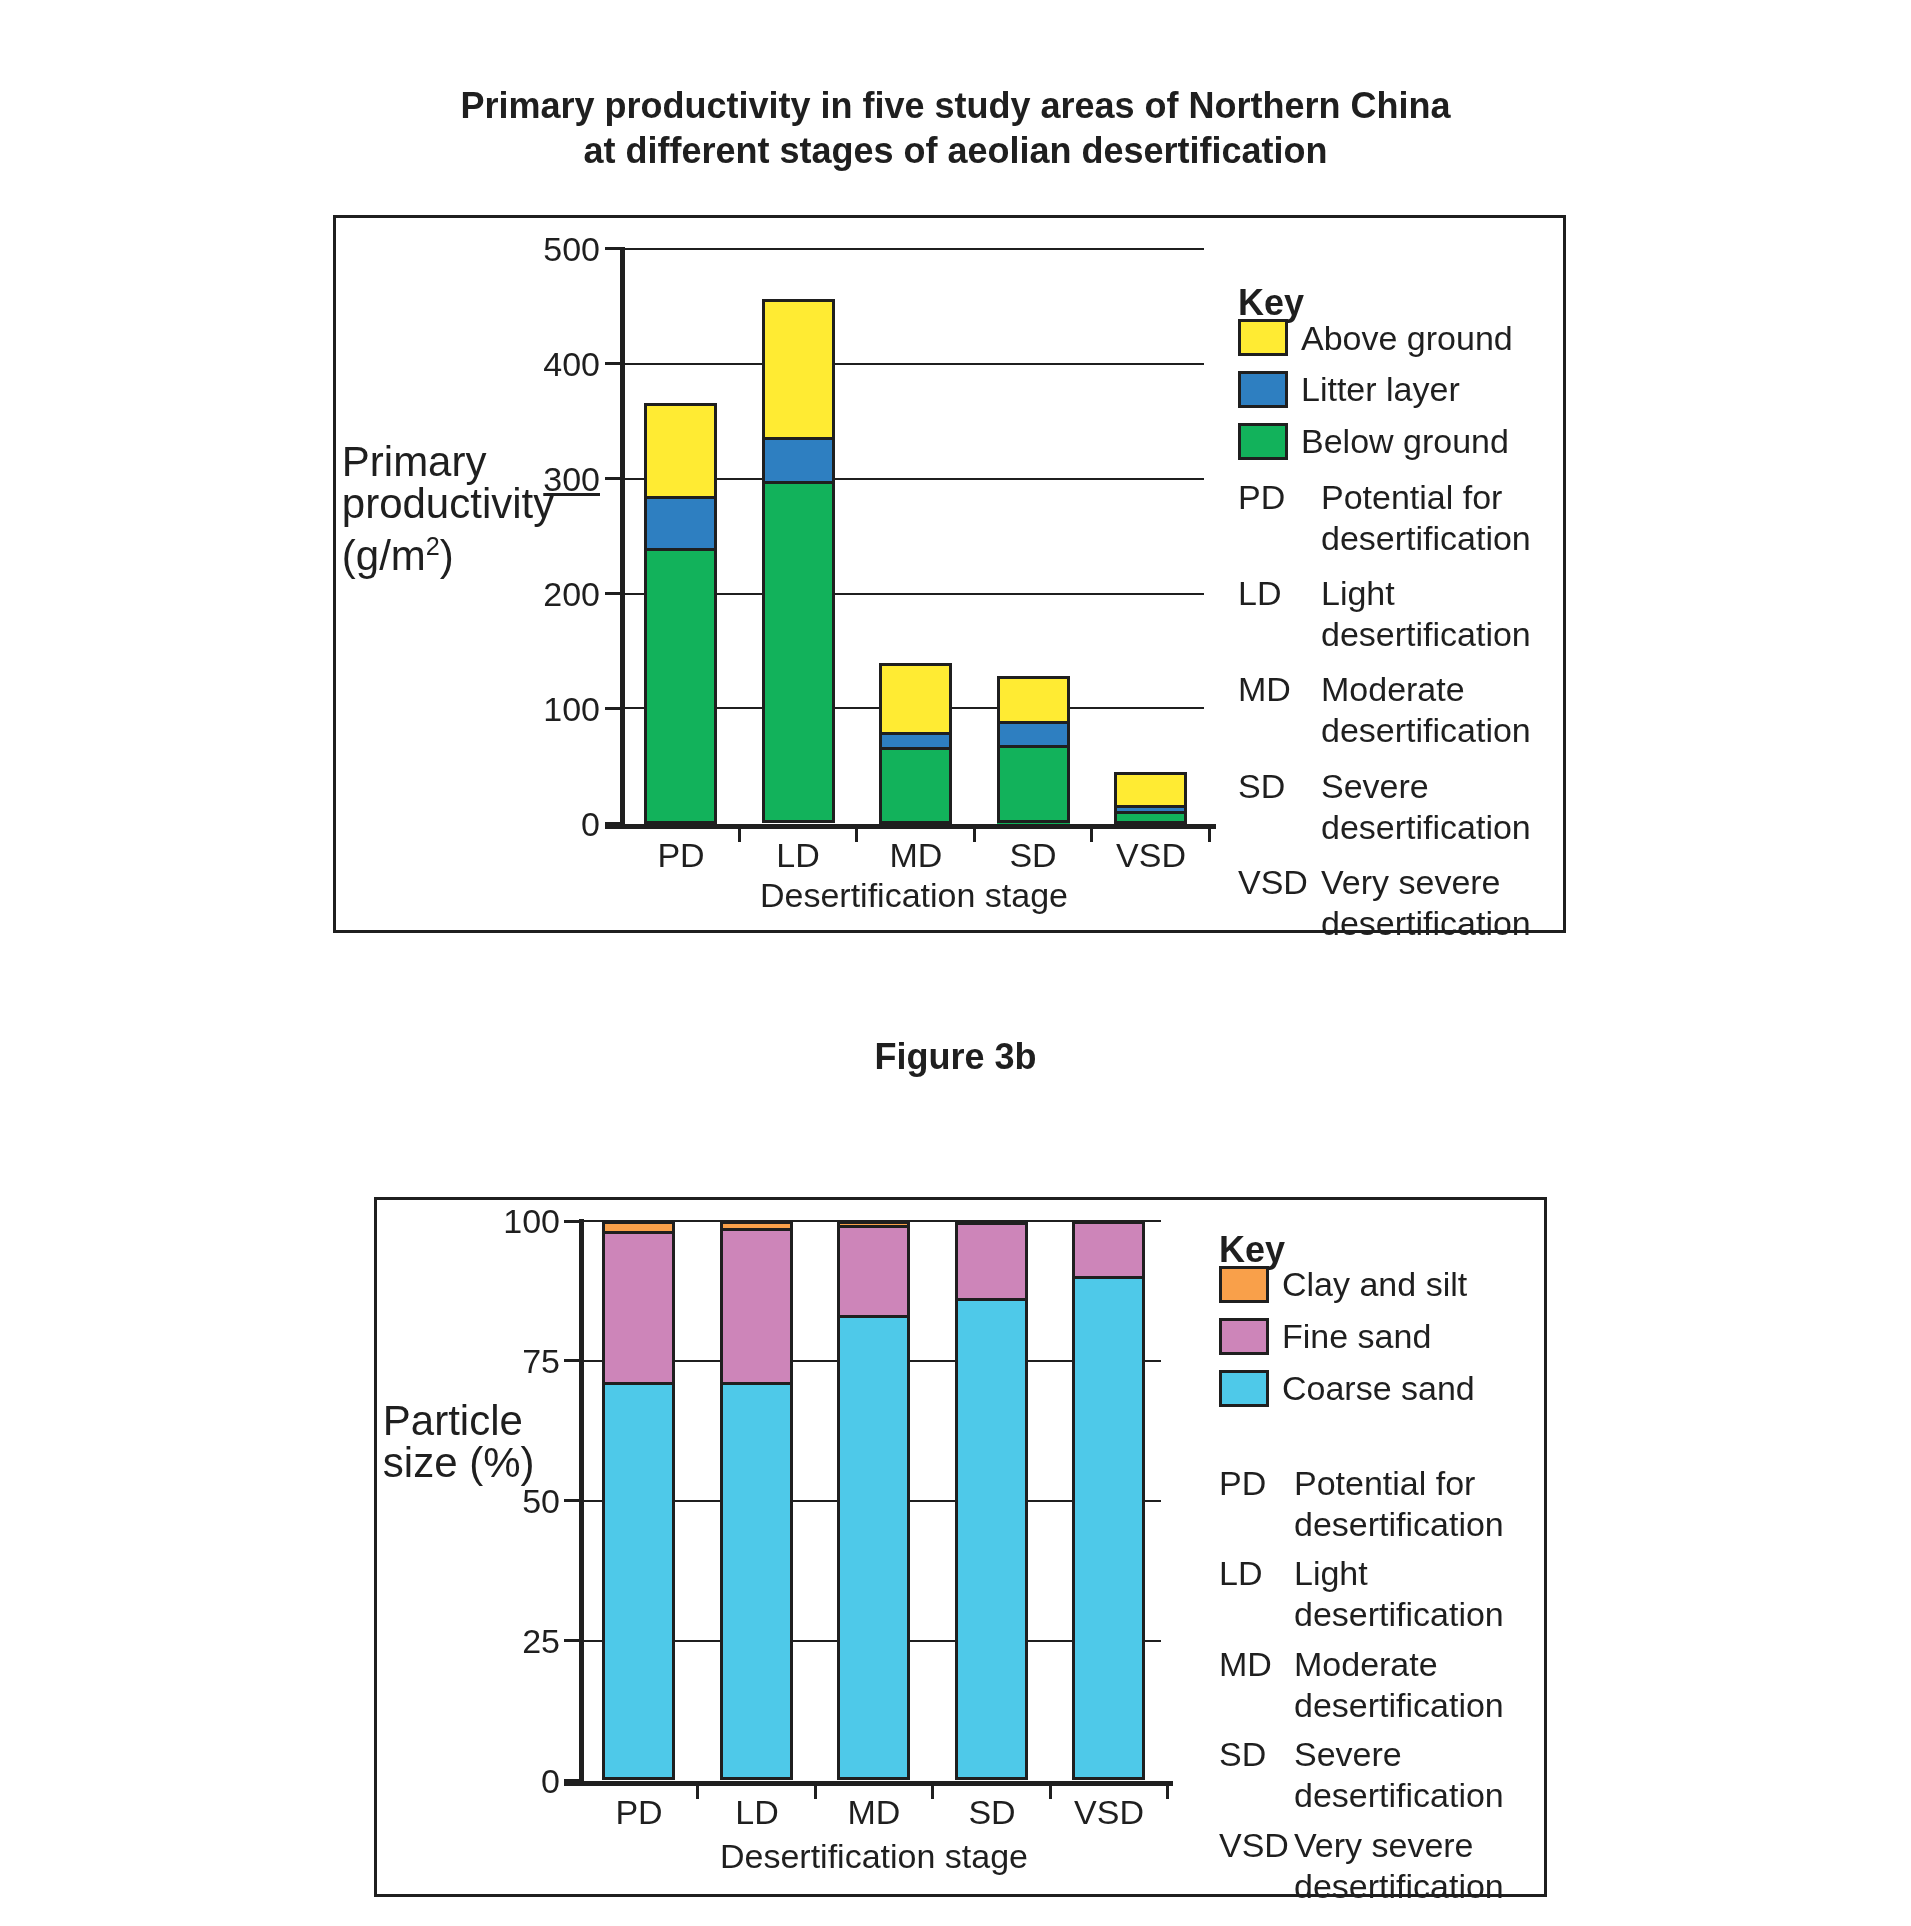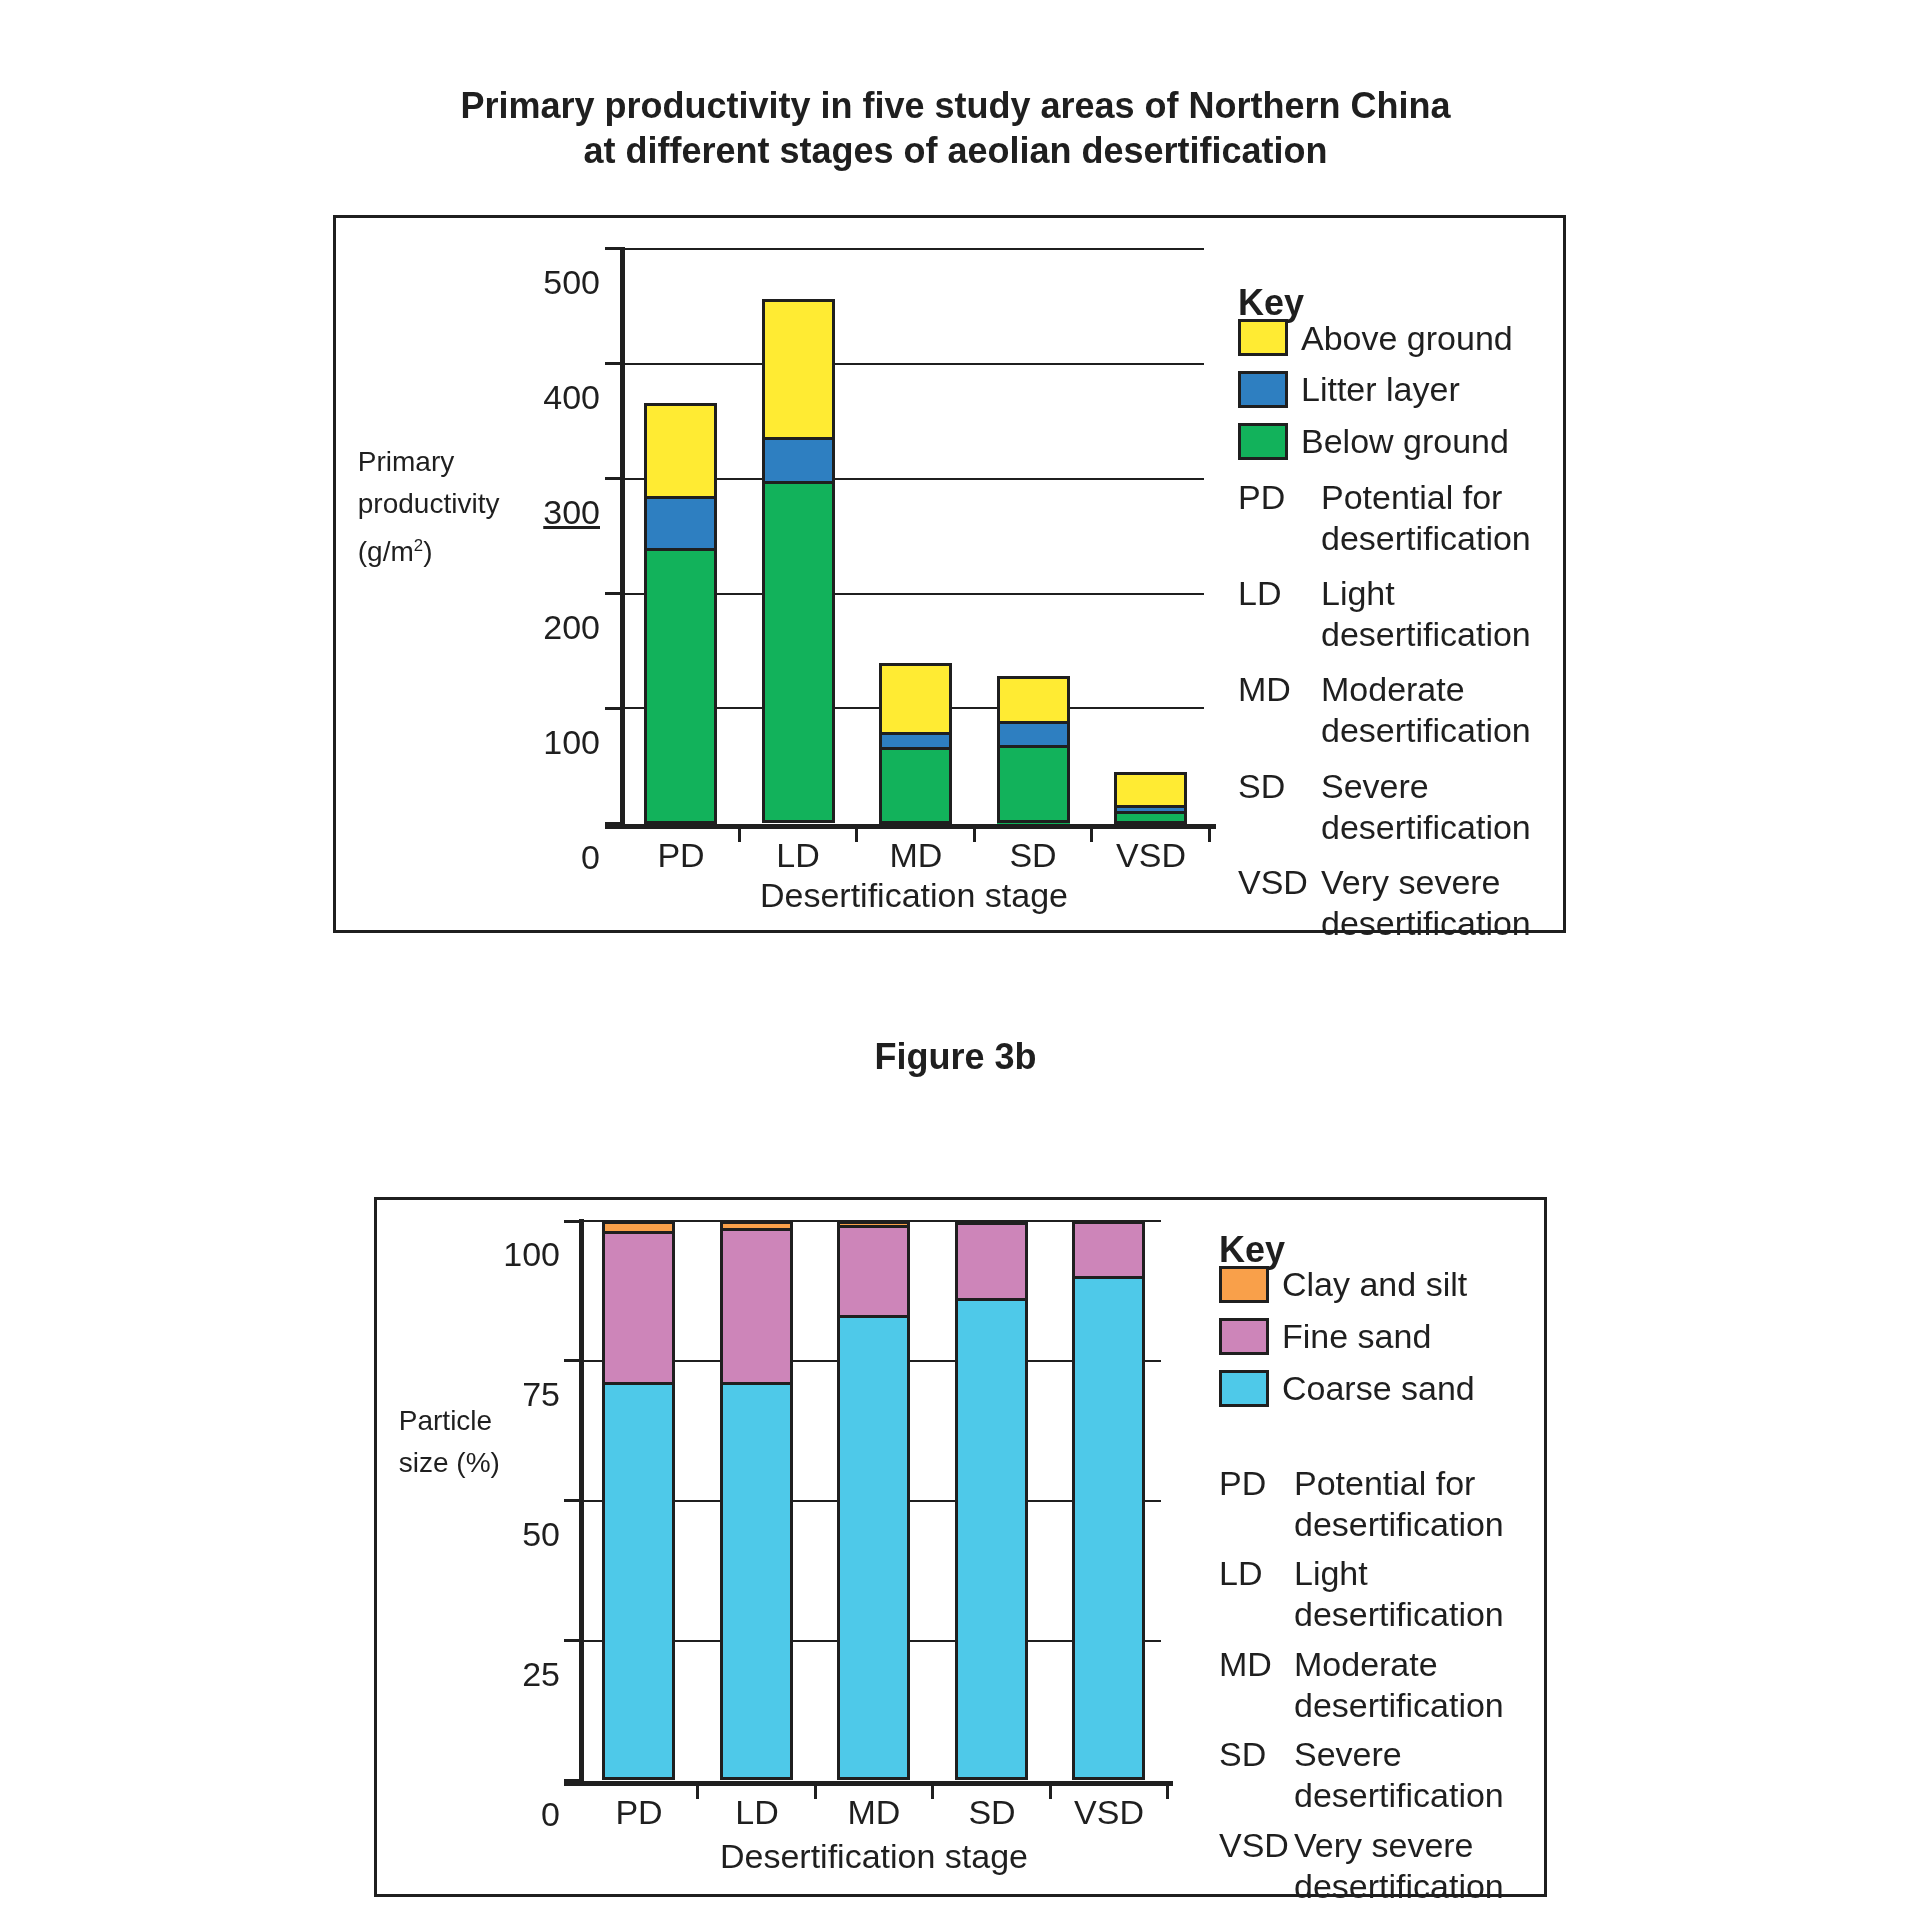--- a/index.html
+++ b/index.html
@@ -5,28 +5,28 @@
   html,body{margin:0;padding:0;background:#ffffff;}
   #page{position:relative;width:1911px;height:2661px;background:#ffffff;overflow:hidden;
         font-family:"Liberation Sans","DejaVu Sans",sans-serif;color:#1f1f1f;}
   .abs{position:absolute;}
   .figtitle{left:0;width:1911px;text-align:center;font-weight:bold;font-size:36px;line-height:45px;}
   .figbox{border:3.9px solid #1f1f1f;background:#ffffff;box-sizing:border-box;}
   .plot{position:absolute;left:0;top:0;right:0;bottom:0;}
   .gridline{position:absolute;height:2.3px;background:#1f1f1f;z-index:1;}
   .axisline{position:absolute;background:#1f1f1f;z-index:3;}
   .ytick{position:absolute;height:3.1px;background:#1f1f1f;z-index:3;}
-  .yticklabel{position:absolute;width:96px;text-align:right;font-size:34px;line-height:40px;z-index:4;margin-top:33px;}
+  .yticklabel{position:absolute;width:96px;text-align:right;font-size:34px;line-height:40px;z-index:4;}
   .xticklabel{position:absolute;width:116px;text-align:center;font-size:34px;line-height:40px;z-index:4;}
   .xboundtick{position:absolute;width:3.1px;background:#1f1f1f;z-index:3;}
   .segfill{position:absolute;z-index:2;}
   .segdivider{position:absolute;height:3.1px;background:#1f1f1f;z-index:2;}
   .barborder{position:absolute;border:3.1px solid #1f1f1f;box-sizing:border-box;background:transparent;z-index:2;}
   .axistitle{position:absolute;text-align:center;font-size:34px;line-height:41px;z-index:4;}
-  .ylabelblock{position:absolute;font-size:28px;line-height:42px;z-index:4;margin-left:16px;}
+  .ylabelblock{position:absolute;font-size:42px;line-height:42px;z-index:4;}
   .keytitle{position:absolute;font-weight:bold;font-size:36px;line-height:41px;z-index:4;}
   .swatch{position:absolute;width:50px;height:37px;border:3.1px solid #1f1f1f;box-sizing:border-box;z-index:4;}
   .swlabel{position:absolute;height:37px;line-height:37px;font-size:34px;white-space:nowrap;z-index:4;}
   .abbr{position:absolute;font-size:34px;line-height:41px;z-index:4;}
   .abbrdef{position:absolute;font-size:34px;line-height:41px;z-index:4;}
   sup{vertical-align:super;font-size:60%;}
 </style>
 </head>
 <body>
 

